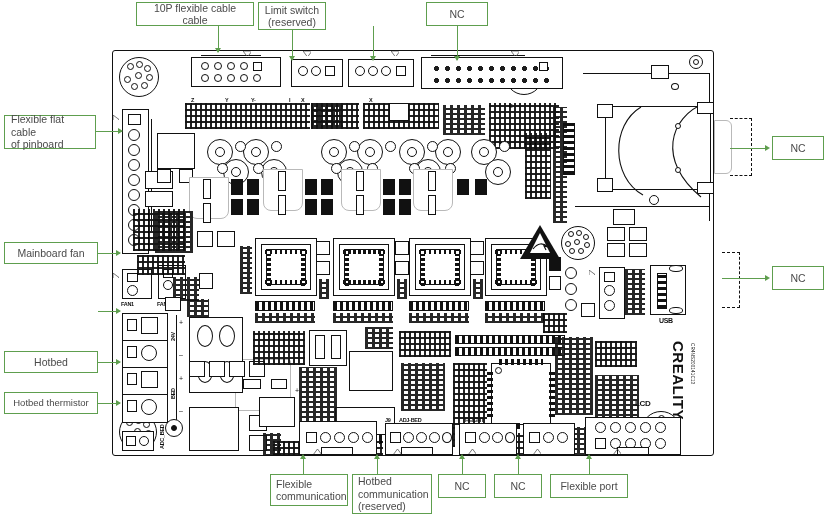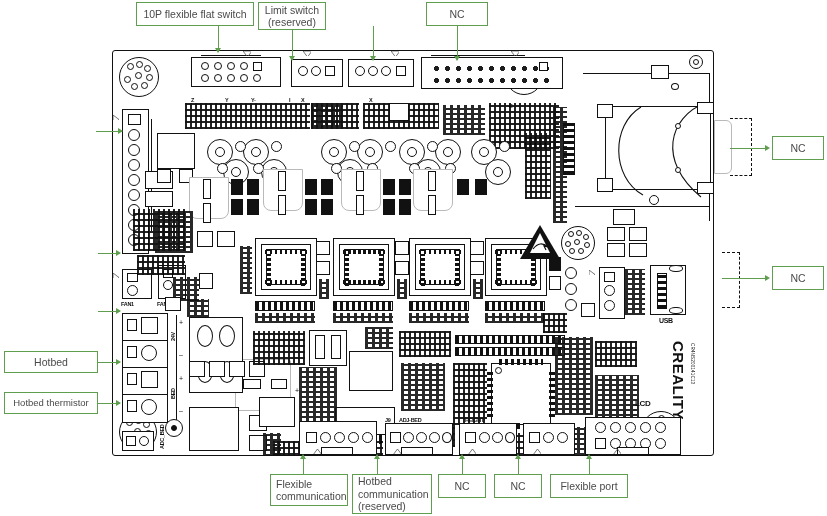--- a/index.html
+++ b/index.html
@@ -604,39 +604,42 @@
       </svg>
 
     <div class="circ" style="left:52px;top:368px;width:18px;height:18px;"></div>
     <div class="circ fill" style="left:58px;top:374px;width:6px;height:6px;"></div>
   </div>
 
   <div class="dashed" style="left:730px;top:118px;width:22px;height:58px;border-left:none;"></div>
   <div class="grey" style="left:714px;top:120px;width:18px;height:54px;border-radius:0 6px 6px 0;"></div>
   <div class="dashed" style="left:722px;top:252px;width:18px;height:56px;border-left:none;"></div>
 
-  <div class="callout" style="left:136px;top:2px;width:118px;height:24px;">10P flexible flat switch</div>
+  <div class="callout" style="left:136px;top:2px;width:118px;height:24px;">10P flexible cable cable</div>
   <div class="lead v" style="left:218px;top:26px;height:26px;"></div>
   <div class="arrow down" style="left:215px;top:48px;"></div>
 
   <div class="callout" style="left:258px;top:2px;width:68px;height:28px;">Limit switch
 (reserved)</div>
   <div class="lead v" style="left:292px;top:30px;height:30px;"></div>
   <div class="arrow down" style="left:289px;top:56px;"></div>
 
   <div class="lead v" style="left:373px;top:26px;height:34px;"></div>
   <div class="arrow down" style="left:370px;top:56px;"></div>
 
   <div class="callout" style="left:426px;top:2px;width:62px;height:24px;">NC</div>
   <div class="lead v" style="left:457px;top:26px;height:34px;"></div>
   <div class="arrow down" style="left:454px;top:56px;"></div>
 
+  <div class="callout left-al" style="left:4px;top:115px;width:92px;height:34px;padding-left:6px;">Flexible flat cable
+of pinboard</div>
   <div class="lead h" style="left:96px;top:131px;width:26px;"></div>
   <div class="arrow right" style="left:118px;top:128px;"></div>
 
+  <div class="callout" style="left:4px;top:242px;width:94px;height:22px;">Mainboard fan</div>
   <div class="lead h" style="left:98px;top:253px;width:22px;"></div>
   <div class="arrow right" style="left:116px;top:250px;"></div>
 
   <div class="lead h" style="left:98px;top:311px;width:22px;"></div>
   <div class="arrow right" style="left:116px;top:308px;"></div>
 
   <div class="callout" style="left:4px;top:351px;width:94px;height:22px;">Hotbed</div>
   <div class="lead h" style="left:98px;top:362px;width:22px;"></div>
   <div class="arrow right" style="left:116px;top:359px;"></div>
 

